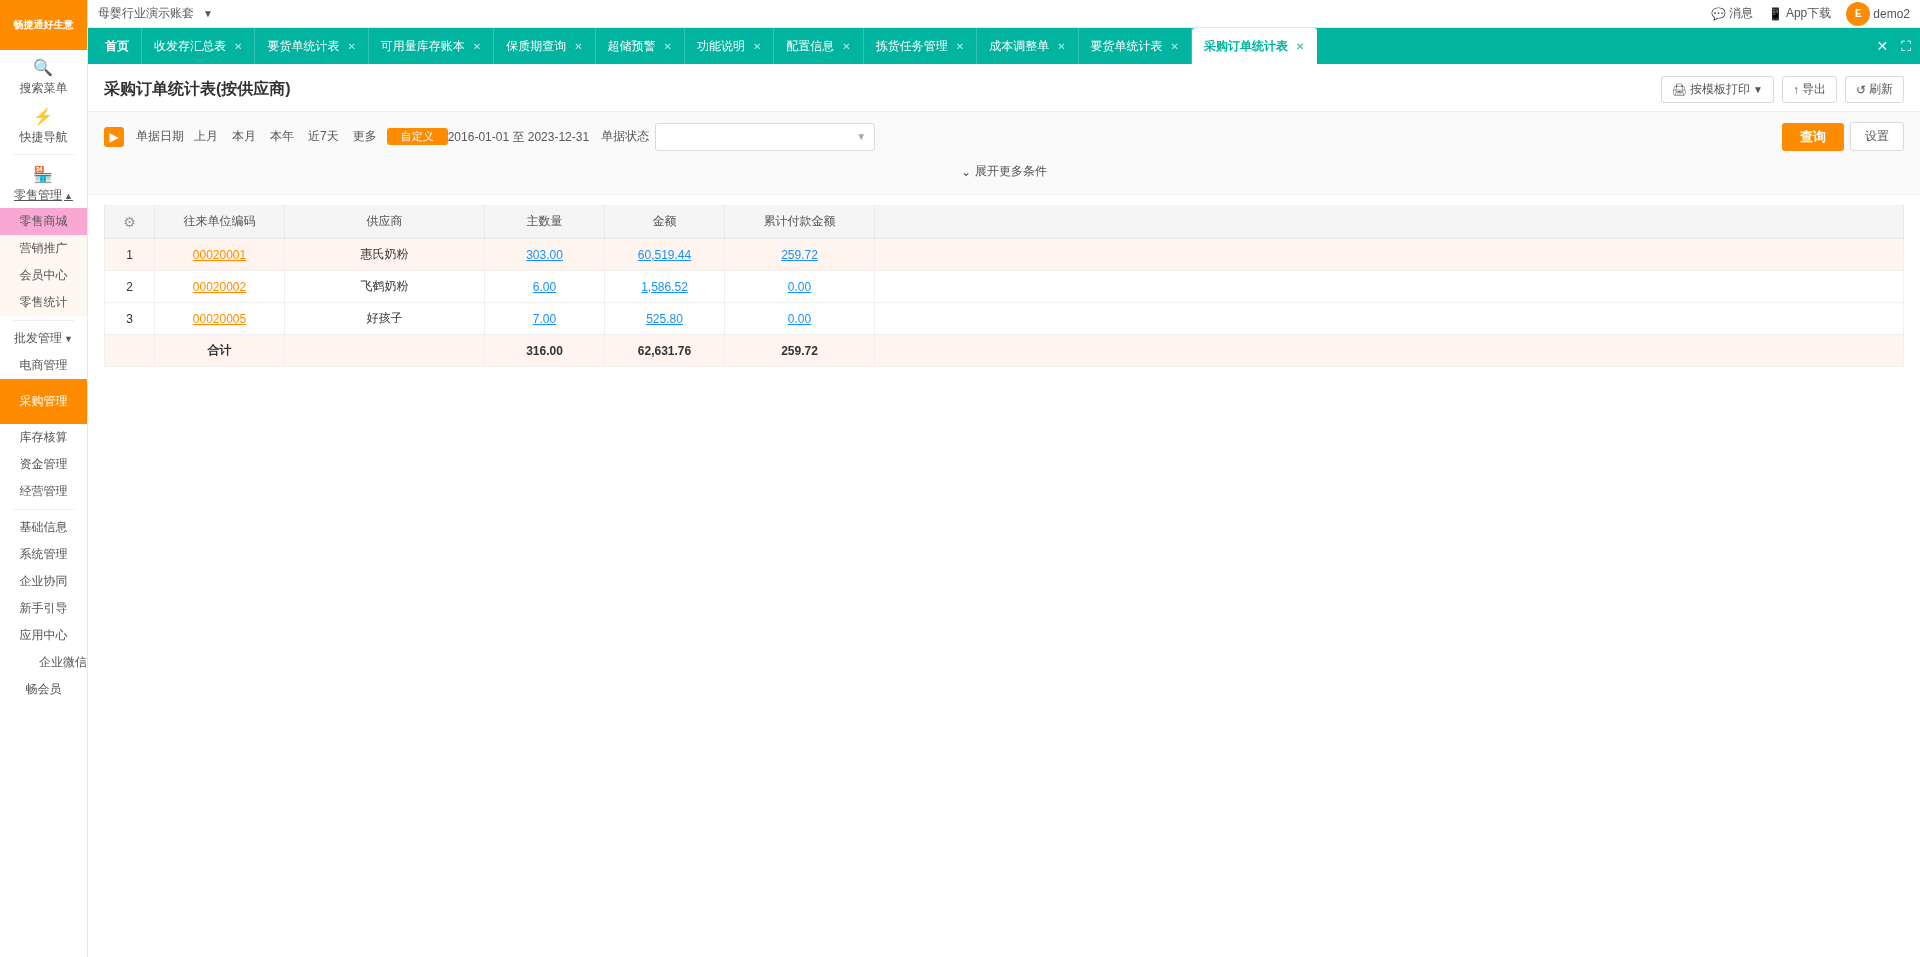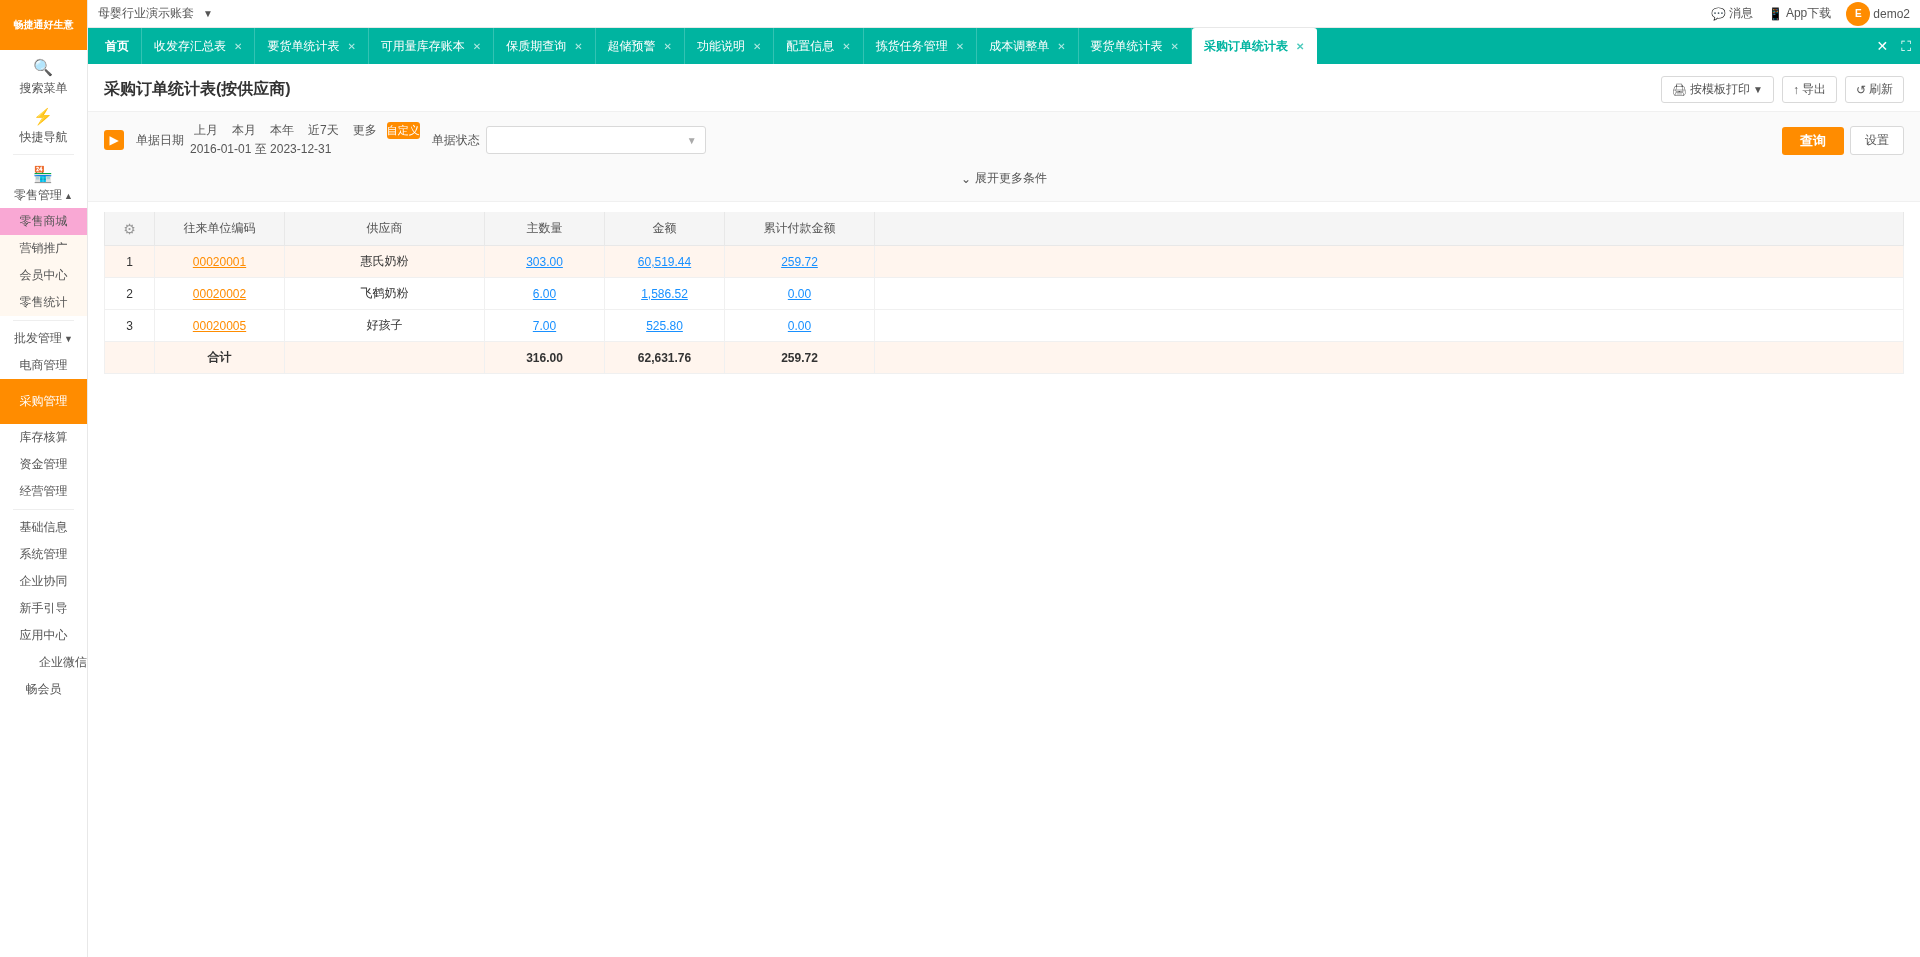--- a/index.html
+++ b/index.html
@@ -43,21 +43,21 @@
     .btn-template { background: #fff; border: 1px solid #d9d9d9; padding: 4px 10px; border-radius: 3px; cursor: pointer; font-size: 12px; color: #555; display: flex; align-items: center; gap: 3px; }
     .btn-export { background: #fff; border: 1px solid #d9d9d9; padding: 4px 10px; border-radius: 3px; cursor: pointer; font-size: 12px; color: #555; display: flex; align-items: center; gap: 3px; }
     .btn-refresh { background: #fff; border: 1px solid #d9d9d9; padding: 4px 10px; border-radius: 3px; cursor: pointer; font-size: 12px; color: #555; display: flex; align-items: center; gap: 3px; }
 
     
     .filter-bar { padding: 10px 16px; background: #fafafa; border-bottom: 1px solid #f0f0f0; }
     .filter-row { display: flex; align-items: center; gap: 12px; flex-wrap: wrap; }
     .filter-toggle { width: 20px; height: 20px; background: #ff8c00; color: white; border-radius: 3px; display: flex; align-items: center; justify-content: center; cursor: pointer; font-size: 12px; flex-shrink: 0; }
     .filter-label { font-size: 12px; color: #555; white-space: nowrap; }
     .date-shortcut { font-size: 12px; color: #555; cursor: pointer; padding: 0 4px; }
-    .date-range-tag { background: #ff8c00; color: white; padding: 1px 0; border-radius: 3px; font-size: 11px; }
+    .date-range-tag { background: #ff8c00; color: white; padding: 1px 14px; border-radius: 3px; font-size: 11px; }
     .date-range-text { font-size: 12px; color: #555; margin-top: 2px; }
     .filter-field { display: flex; align-items: center; gap: 6px; }
     .filter-input { height: 28px; border: 1px solid #d9d9d9; border-radius: 3px; padding: 0 8px; font-size: 12px; min-width: 150px; }
     .filter-select { height: 28px; border: 1px solid #d9d9d9; border-radius: 3px; padding: 0 8px; font-size: 12px; min-width: 200px; background: #fff; cursor: pointer; display: flex; align-items: center; justify-content: space-between; }
     .filter-more { display: flex; align-items: center; justify-content: center; gap: 4px; color: #555; font-size: 12px; cursor: pointer; padding: 4px 8px; }
     .btn-query { background: #ff8c00; color: white; border: none; padding: 5px 18px; border-radius: 3px; cursor: pointer; font-size: 13px; font-weight: bold; }
     .btn-setting { background: #fff; border: 1px solid #d9d9d9; color: #555; padding: 5px 14px; border-radius: 3px; cursor: pointer; font-size: 12px; }
 
     .filter-row2 { display: flex; align-items: center; justify-content: center; margin-top: 8px; }
 
@@ -84,21 +84,21 @@
     .table-footer { background: #fff5ee; }
     .table-footer td { font-weight: bold; color: #333; border-top: 1px solid #e8e8e8; }
 
     
     .search-input-wrapper { position: relative; display: flex; align-items: center; }
     .search-input-wrapper input { height: 28px; border: 1px solid #d9d9d9; border-radius: 3px; padding: 0 24px 0 8px; font-size: 12px; width: 200px; }
     .search-more { position: absolute; right: 6px; color: #999; font-size: 12px; cursor: pointer; }
 
     .filter-section-right { display: flex; gap: 6px; align-items: flex-end; flex-shrink: 0; margin-left: auto; }
 
-    .filter-date-block { display: flex; flex-direction: column; }
+    .filter-date-block { display: flex; flex-direction: row; }
     .filter-date-top { display: flex; align-items: center; gap: 6px; }
   </style>
 </head>
 <body>
 
 <div class="sidebar">
   <div class="sidebar-logo">
     <div class="sidebar-logo-text">畅捷通好生意</div>
   </div>
 
@@ -106,21 +106,21 @@
     <span class="icon">🔍</span>
     <span>搜索菜单</span>
   </div>
   <div class="sidebar-item" style="padding:6px 0 4px;">
     <span class="icon">⚡</span>
     <span>快捷导航</span>
   </div>
   <div class="sidebar-separator"></div>
   <div class="sidebar-item" style="padding:6px 0 4px;">
     <span class="icon">🏪</span>
-    <span style="display:flex;align-items:center;gap:2px;font-size:12px;">
+    <span style="display:flex;align-items:center;gap:2px;font-size:12px;text-decoration:underline;">
       <span>零售管理</span>
       <span style="font-size:9px;">▲</span>
     </span>
   </div>
   <div class="sidebar-item" style="padding:5px 0;background:#f9a8d4;">
     <span>零售商城</span>
   </div>
   <div class="sidebar-item" style="padding:5px 0;background:#fff8f0;">
     <span>营销推广</span>
   </div>

